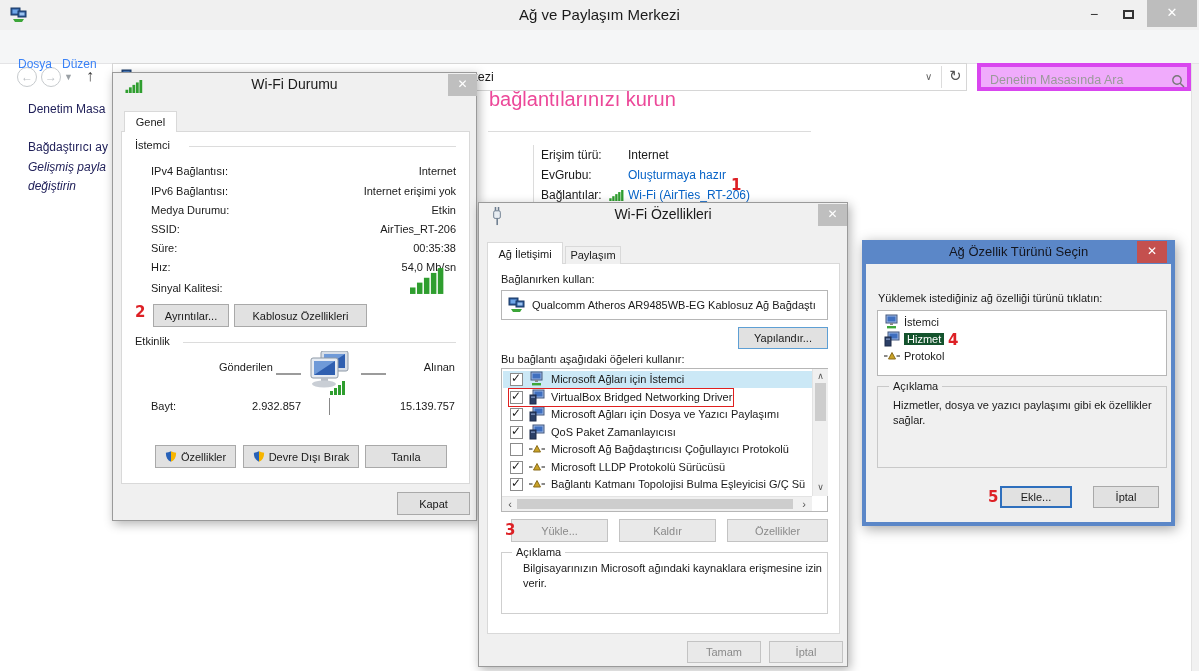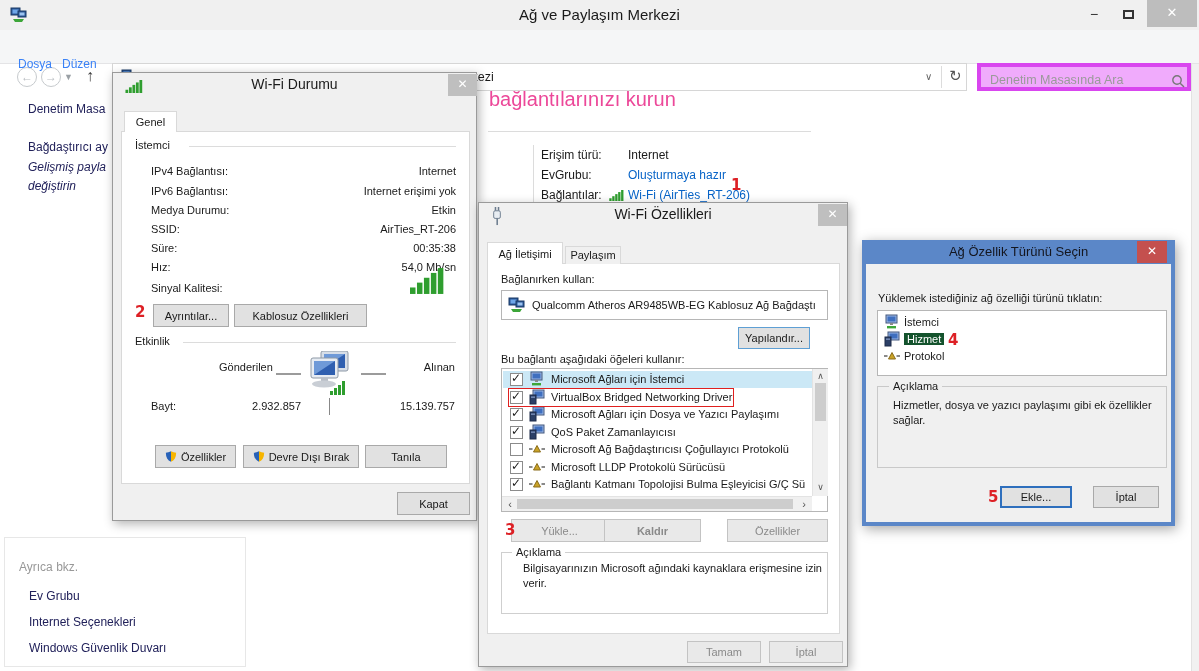--- a/index.html
+++ b/index.html
@@ -152,26 +152,20 @@
     </div>
   </div>
 
   <span class="menuitem" style="left:18px;">Dosya</span>
   <span class="menuitem" style="left:62px;">Düzen</span>
 
   <span class="sidelink" style="left:18px;top:100px;">Denetim Masa</span>
   <span class="sidelink" style="left:18px;top:138px;">Bağdaştırıcı ay</span>
   <span class="sidelink" style="left:18px;top:158px;width:104px;display:block;font-style:italic;">Gelişmiş payla değiştirin</span>
 
-  <div class="alsobox">
-    <span class="alsohead" style="left:14px;top:22px;">Ayrıca bkz.</span>
-    <span class="sidelink" style="left:14px;top:49px;">Ev Grubu</span>
-    <span class="sidelink" style="left:14px;top:75px;">Internet Seçenekleri</span>
-    <span class="sidelink" style="left:14px;top:101px;">Windows Güvenlik Duvarı</span>
-  </div>
 
   <div class="mainheading" style="left:489px;top:88px;">bağlantılarınızı kurun</div>
   <div class="hline" style="left:488px;top:131px;width:323px;"></div>
   <div class="vline" style="left:533px;top:145px;height:57px;"></div>
 
   <span class="detlabel" style="left:541px;top:148px;">Erişim türü:</span>
   <span class="detvalue" style="left:628px;top:148px;">Internet</span>
 
   <span class="detlabel" style="left:541px;top:168px;">EvGrubu:</span>
   <span class="detvalue linkblue" style="left:628px;top:168px;">Oluşturmaya hazır</span>
@@ -326,21 +320,21 @@
         <svg width="17" height="16" viewBox="0 0 17 16">
             <rect x="1" y="1" width="9" height="7" fill="#2b5797" stroke="#1b3a66"></rect>
             <rect x="2.5" y="2.5" width="6" height="4" fill="#6ea6e8"></rect>
             <rect x="8" y="4" width="8" height="6" fill="#2b5797" stroke="#1b3a66"></rect>
             <rect x="9.5" y="5.5" width="5" height="3" fill="#9cc3f0"></rect>
             <path d="M3 12 L14 12 L12 15 L5 15 Z" fill="#3da639"></path>
           </svg>
       </span>
       <span class="glabel11 nowrap" style="left:30px;top:8px;width:290px;">Qualcomm Atheros AR9485WB-EG Kablosuz Ağ Bağdaştı</span>
     </div>
-    <div class="btn bluish" style="left:259px;top:124px;width:72px;height:22px;">Yapılandır...</div>
+    <div class="btn bluish" style="left:259px;top:124px;width:90px;height:22px;">Yapılandır...</div>
 
     <span class="glabel11" style="left:22px;top:150px;">Bu bağlantı aşağıdaki öğeleri kullanır:</span>
 
     <div class="listbox" style="left:22px;top:165px;width:327px;height:144px;">
       <div class="litem sel" style="top:2px;">
         <span class="cb on"></span>
         <span class="licon">
             <svg width="16" height="16" viewBox="0 0 16 16">
               <rect x="2" y="1" width="11" height="8" fill="#9ab6e4" stroke="#44597e"></rect>
               <rect x="3.5" y="2.5" width="8" height="5" fill="#3f6fbf"></rect>
@@ -428,21 +422,21 @@
       </div>
       <div class="hsb">
         <div class="sbarrow" style="left:2px;top:1px;width:12px;font-size:11px;">‹</div>
         <div class="sbthumb" style="left:15px;top:2px;width:276px;height:10px;"></div>
         <div class="sbarrow" style="left:296px;top:1px;width:12px;font-size:11px;">›</div>
       </div>
     </div>
 
     <span class="ann" style="left:26px;top:318px;">3</span>
     <div class="btn dim" style="left:32px;top:316px;width:97px;height:23px;">Yükle...</div>
-    <div class="btn dim" style="left:125px;top:316px;width:97px;height:23px;font-weight:bold;">Kaldır</div>
+    <div class="btn dim" style="left:140px;top:316px;width:97px;height:23px;">Kaldır</div>
     <div class="btn dim" style="left:248px;top:316px;width:101px;height:23px;">Özellikler</div>
 
     <div class="gbox" style="left:22px;top:349px;width:327px;height:62px;"></div>
     <span class="gboxlabel" style="left:33px;top:343px;">Açıklama</span>
     <div class="glabel11" style="left:44px;top:358px;width:300px;line-height:15px;">Bilgisayarınızın Microsoft ağındaki kaynaklara erişmesine izin verir.</div>
 
     <div class="btn dim" style="left:208px;top:438px;width:74px;height:22px;">Tamam</div>
     <div class="btn dim" style="left:290px;top:438px;width:74px;height:22px;">İptal</div>
   </div>
 

